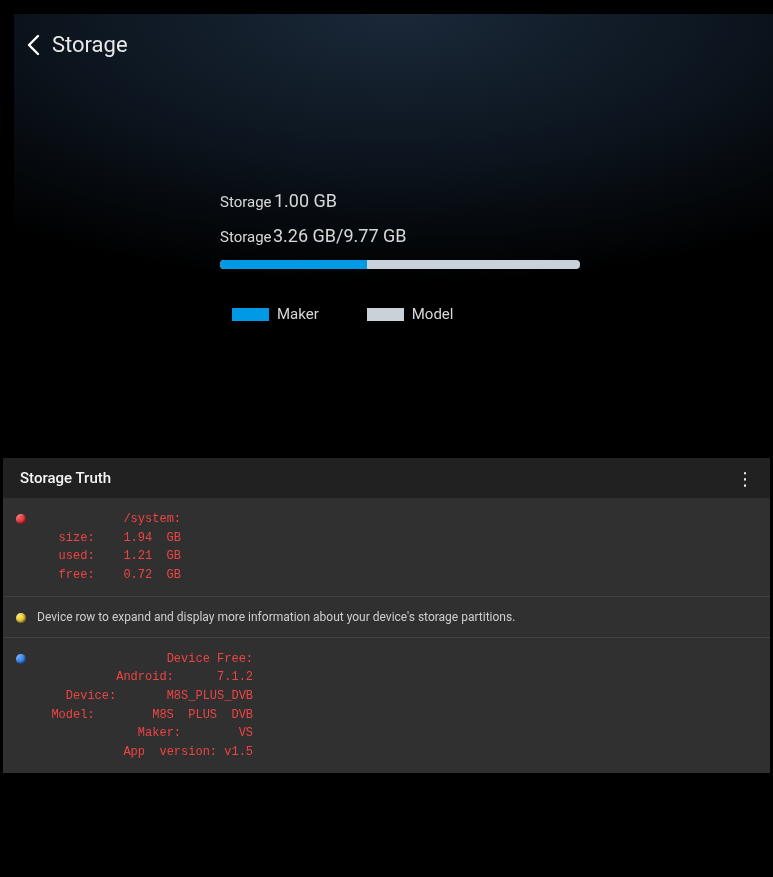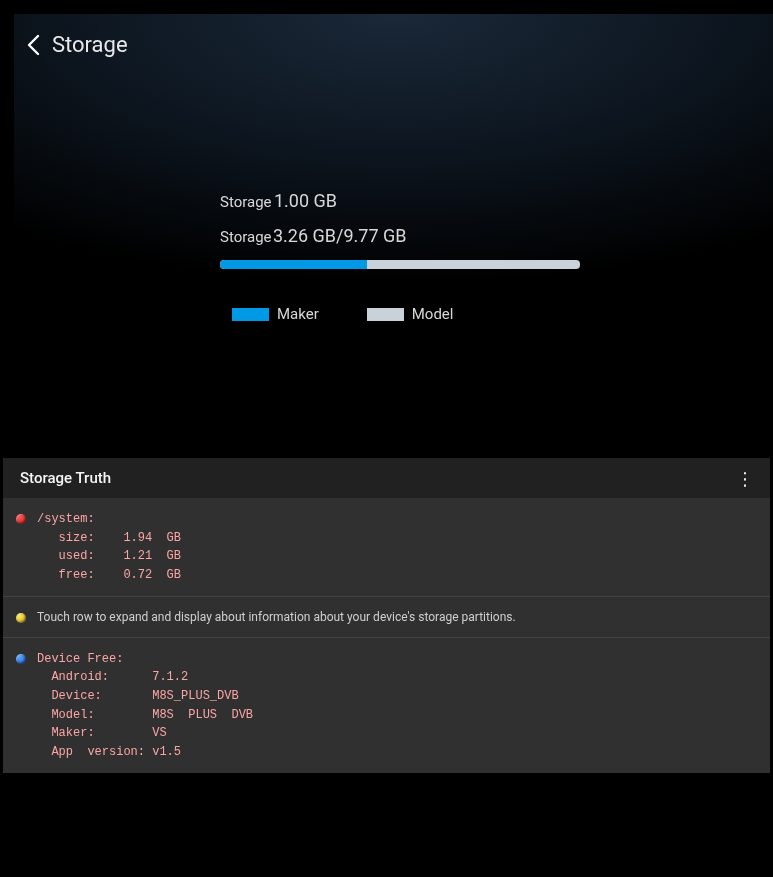--- a/index.html
+++ b/index.html
@@ -131,23 +131,24 @@
       flex-shrink: 0;
       box-shadow: inset -1px -1px 2px rgba(0,0,0,0.5), inset 1px 1px 1px rgba(255,255,255,0.3);
     }
     .dot-red    { background: radial-gradient(circle at 35% 30%, #ff5a5a, #c81818); }
     .dot-green  { background: radial-gradient(circle at 35% 30%, #5aff5a, #18a818); }
     .dot-yellow { background: radial-gradient(circle at 35% 30%, #ffe95a, #c8a818); }
     .dot-blue   { background: radial-gradient(circle at 35% 30%, #5aa8ff, #1858c8); }
     .mono {
       font-family: "Courier New", monospace;
       font-size: 12px;
-      color: #fca5a5;
+      color: #ef4444;
       white-space: pre;
       line-height: 1.55;
+      text-align: right;
     }
     .hint {
       font-size: 12px;
       color: #cfcfcf;
       line-height: 1.2;
       padding-top: 1px;
     }
   </style>
 </head>
 <body>
@@ -196,21 +197,21 @@
     <div class="dot dot-red"></div>
     <div class="mono"><span>/system:</span>
 <span>   size:    1.94  GB
    used:    1.21  GB
    free:    0.72  GB</span></div>
   </div>
 
 
   <div class="bt-row">
     <div class="dot dot-yellow"></div>
-    <div class="hint">Touch row to expand and display about information about your device's storage partitions.</div>
+    <div class="hint">Device row to expand and display more information about your device's storage partitions.</div>
   </div>
 
   <div class="bt-row">
     <div class="dot dot-blue"></div>
     <div class="mono"><span>Device Free:</span>
 <span>  Android:      7.1.2
   Device:       M8S_PLUS_DVB
   Model:        M8S  PLUS  DVB
   Maker:        VS
   App  version: v1.5</span></div>

